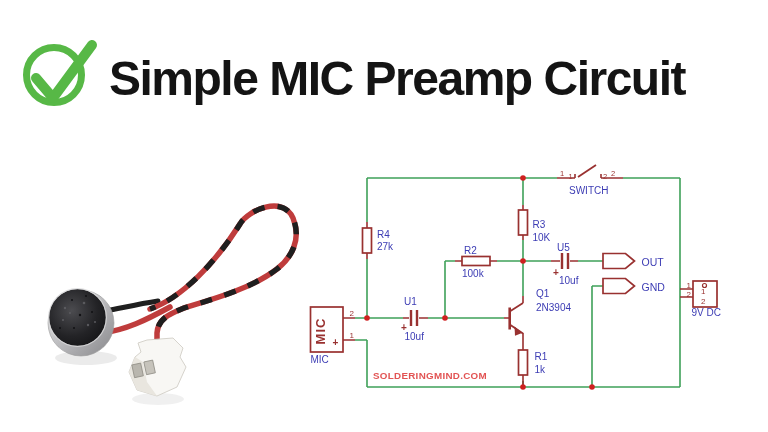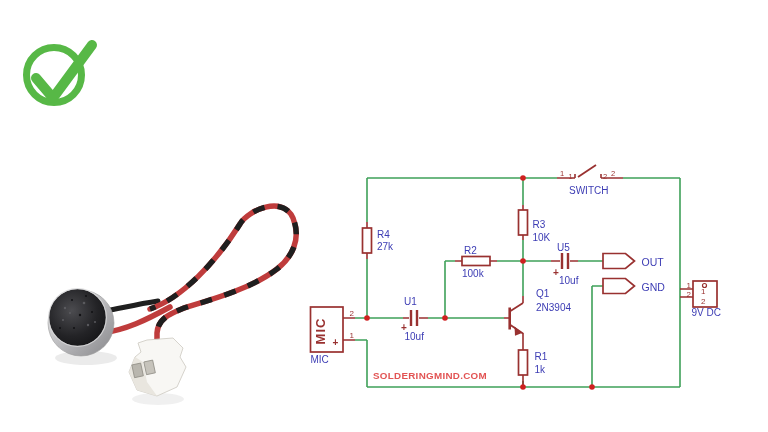--- a/index.html
+++ b/index.html
@@ -31,20 +31,21 @@
 </style>
 </head>
 <body>
 
 <div class="stage">
 
   <svg class="hdr-icon" width="92" height="88" viewBox="0 0 92 88">
     <circle cx="40" cy="43" r="27.5" fill="none" stroke="#57b846" stroke-width="7"></circle>
     <polyline points="22,46 39,66 78,13" fill="none" stroke="#57b846" stroke-width="10" stroke-linecap="round" stroke-linejoin="round"></polyline>
   </svg>
+  <h1 class="page-title">Simple MIC Preamp Circuit</h1>
 
   <svg class="photo-svg" width="310" height="282" viewBox="0 0 310 282">
     <defs>
       <radialGradient id="foamGrad" cx="40%" cy="38%" r="75%">
         <stop offset="0%" stop-color="#4c4c50"></stop>
         <stop offset="60%" stop-color="#232326"></stop>
         <stop offset="100%" stop-color="#121214"></stop>
       </radialGradient>
       <linearGradient id="metalGrad" x1="0" y1="0" x2="1" y2="1">
         <stop offset="0%" stop-color="#f2f2f2"></stop>

